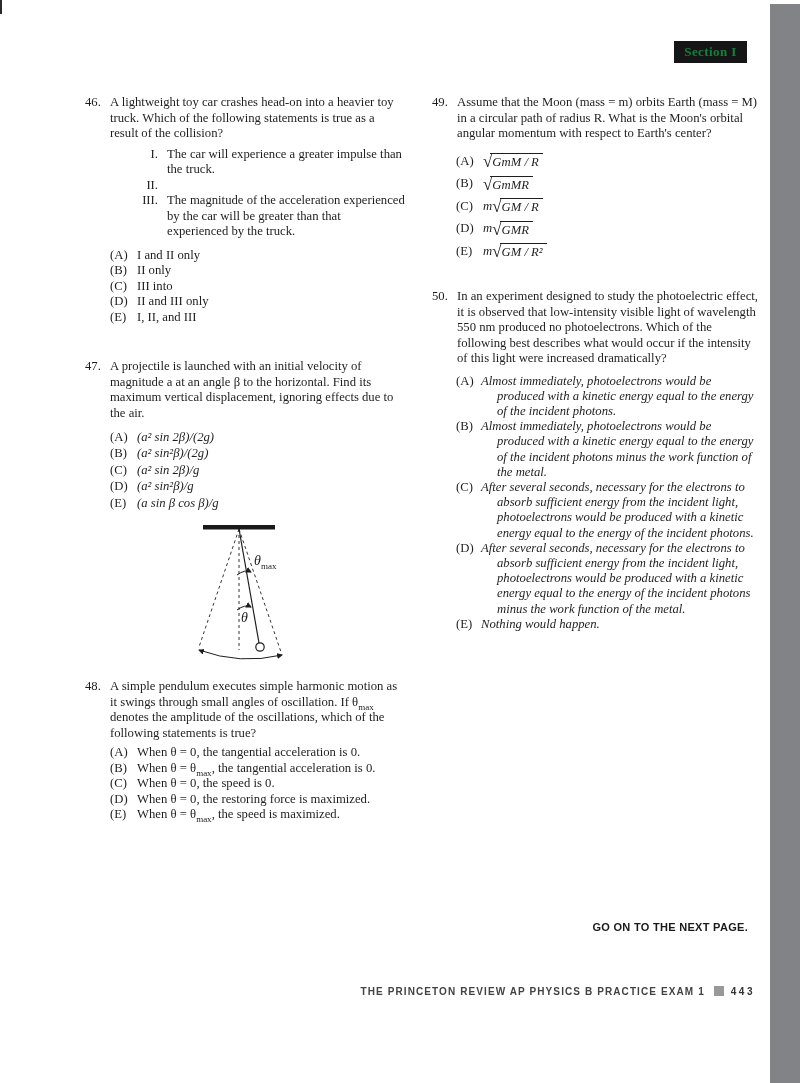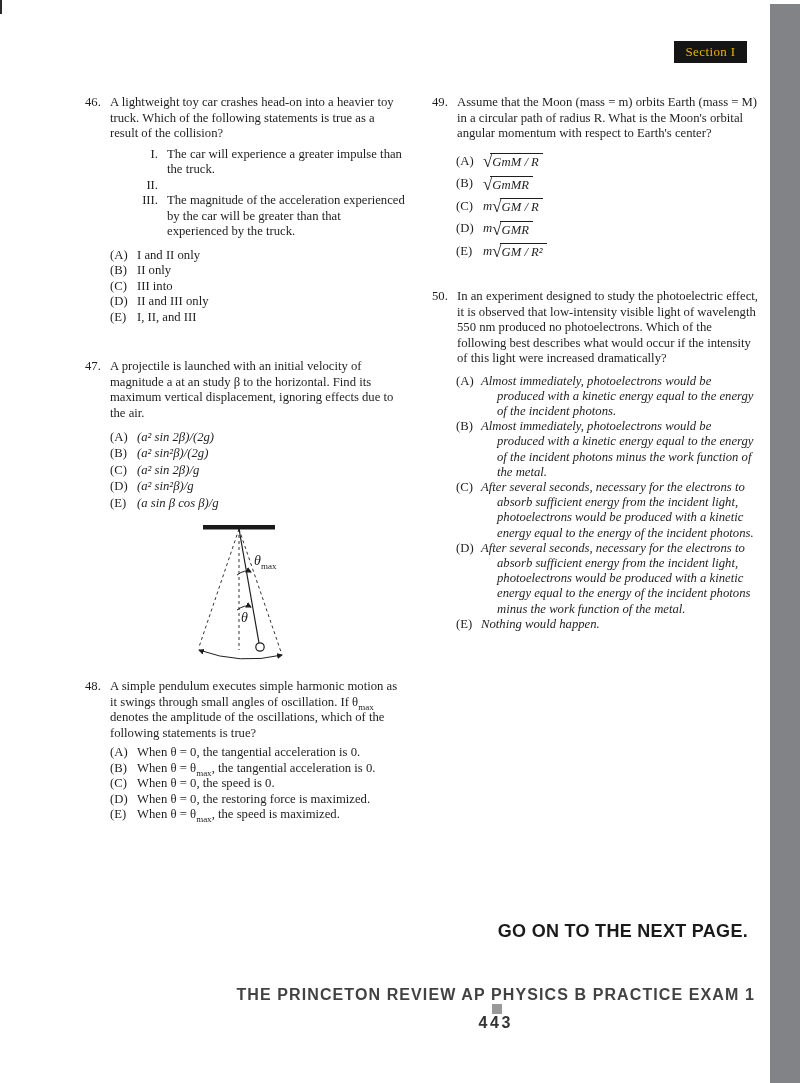--- a/index.html
+++ b/index.html
@@ -6,21 +6,21 @@
   .page {
     position:relative; width:800px; height:1083px; background:#ffffff;
     font-family:"Liberation Serif","DejaVu Serif",serif;
     color:#1e1e1e; overflow:hidden;
   }
   .corner-tick { position:absolute; left:0; top:0; width:2px; height:14px; background:#2a2a2a; }
   .gray-strip { position:absolute; top:4px; right:0; width:30px; height:1079px; background:#818386; }
 
   .section-badge {
     position:absolute; left:674px; top:41px; width:73px; height:22px;
-    background:#151515; color:#eab308; font-weight:normal; font-size:13px;
+    background:#151515; color:#15803d; font-weight:bold; font-size:13px;
     text-align:center; line-height:22px; letter-spacing:.4px;
   }
 
   .qblock { position:absolute; font-size:12.7px; line-height:15.5px; }
   .qhead { display:flex; }
   .qnum { flex:none; width:25px; }
   .qtext { flex:1; }
 
   
   .rlist { margin-top:5px; margin-left:47px; }
@@ -53,27 +53,27 @@
   .opt-d .olabel { flex:none; width:25px; }
   .opt-d .otext { flex:1; padding-left:16px; text-indent:-16px;font-style:italic; }
 
   
   .diagram { position:absolute; left:180px; top:516px; width:130px; height:152px; }
   .dg-label { position:absolute; font-size:14px; font-style:italic; color:#1e1e1e; line-height:1; }
   .dg-label sub { font-size:9px; font-style:normal; }
 
   .go-on {
     position:absolute; right:52px; top:921px;
-    font-family:"Liberation Sans",sans-serif; font-weight:bold; font-size:18px; color:#1a1a1a;
+    font-family:"Liberation Sans",sans-serif; font-weight:bold; font-size:11px; color:#1a1a1a;
     letter-spacing:.3px;
   }
   .footer {
     position:absolute; right:45px; top:986px;
-    font-family:"Liberation Sans",sans-serif; font-weight:bold; font-size:16px;
-    letter-spacing:1.1px; color:#424242; display:flex; align-items:center;flex-direction:column;
+    font-family:"Liberation Sans",sans-serif; font-weight:bold; font-size:10px;
+    letter-spacing:1.1px; color:#424242; display:flex; align-items:flex-start;
   }
   .sq { display:inline-block; width:10px; height:10px; background:#9a989a; margin:0 7px 0 9px; }
   .pageno { letter-spacing:2.5px; color:#333; }
 </style>
 </head>
 <body>
 
 <div class="page">
   <div class="corner-tick"></div>
   <div class="gray-strip"></div>
@@ -118,21 +118,21 @@
       <div class="opt">
         <span class="olabel">(E)</span>
         <span class="otext">I, II, and III</span>
       </div>
     </div>
   </div>
 
   <div class="qblock" style="left:85px; top:359px; width:320px;">
     <div class="qhead">
       <span class="qnum">47.</span>
-      <span class="qtext">A projectile is launched with an initial velocity of magnitude a at an study β to the horizontal. Find its maximum vertical displacement, ignoring effects due to the air.</span>
+      <span class="qtext">A projectile is launched with an initial velocity of magnitude a at an angle β to the horizontal. Find its maximum vertical displacement, ignoring effects due to the air.</span>
     </div>
     <div class="opts opts-f">
       <div class="opt">
         <span class="olabel">(A)</span>
         <span class="otext formula">(a² sin 2β)/(2g)</span>
       </div>
       <div class="opt">
         <span class="olabel">(B)</span>
         <span class="otext formula">(a² sin²β)/(2g)</span>
       </div>

